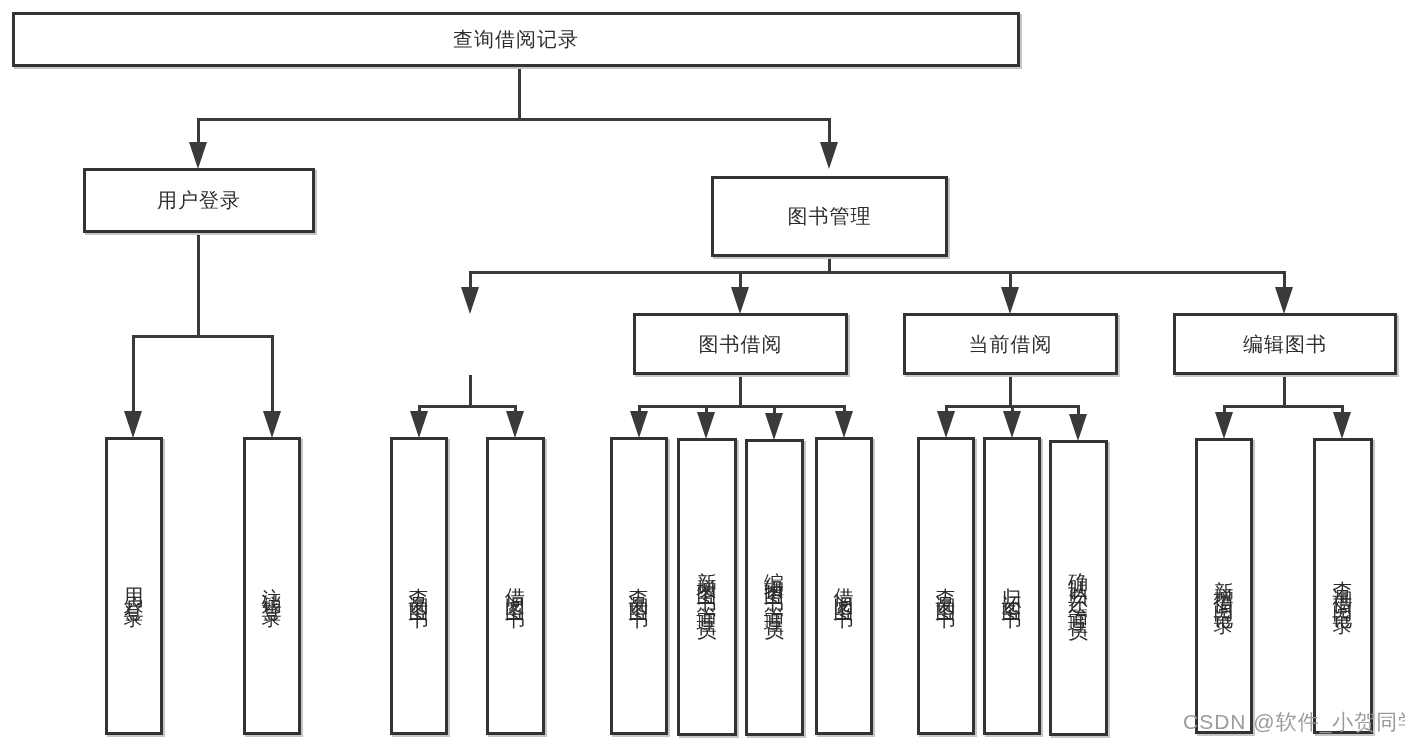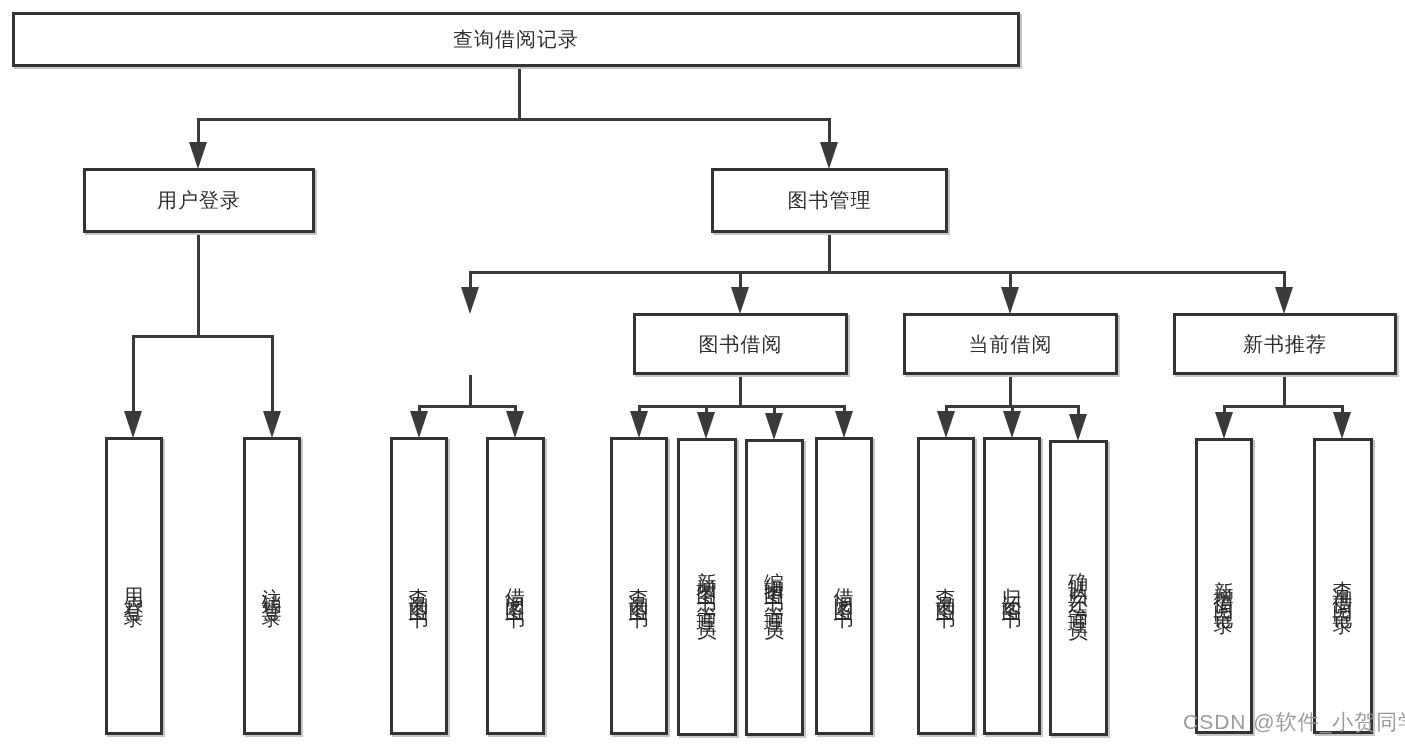--- a/index.html
+++ b/index.html
@@ -57,32 +57,32 @@
 
 <div class="canvas">
 
   <div class="node" style="left:12px;top:12px;width:1008px;height:55px">
     <span>查询借阅记录</span>
   </div>
 
   <div class="node" style="left:83px;top:168px;width:232px;height:65px">
     <span>用户登录</span>
   </div>
-  <div class="node" style="left:711px;top:168px;width:237px;height:65px">
+  <div class="node" style="left:711px;top:176px;width:237px;height:81px">
     <span>图书管理</span>
   </div>
 
   <div class="node" style="left:633px;top:313px;width:215px;height:62px">
     <span>图书借阅</span>
   </div>
   <div class="node" style="left:903px;top:313px;width:215px;height:62px">
     <span>当前借阅</span>
   </div>
   <div class="node" style="left:1173px;top:313px;width:224px;height:62px">
-    <span>新书推荐</span>
+    <span>编辑图书</span>
   </div>
 
   <div class="node vnode" style="left:105px;top:437px;width:58px;height:298px">
     <span class="vtext">用户登录</span>
   </div>
   <div class="node vnode" style="left:243px;top:437px;width:58px;height:298px">
     <span class="vtext">注销登录</span>
   </div>
 
   <div class="node vnode" style="left:390px;top:437px;width:58px;height:298px">

